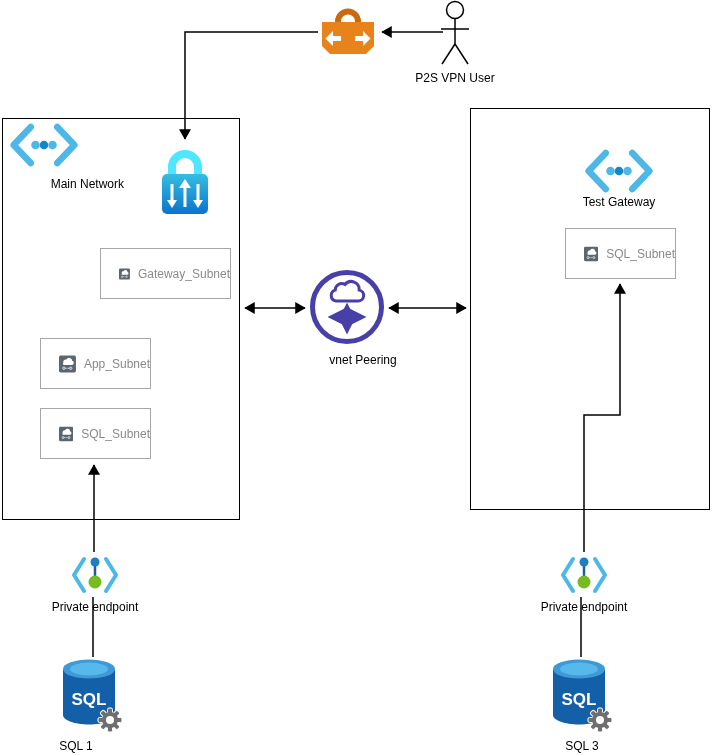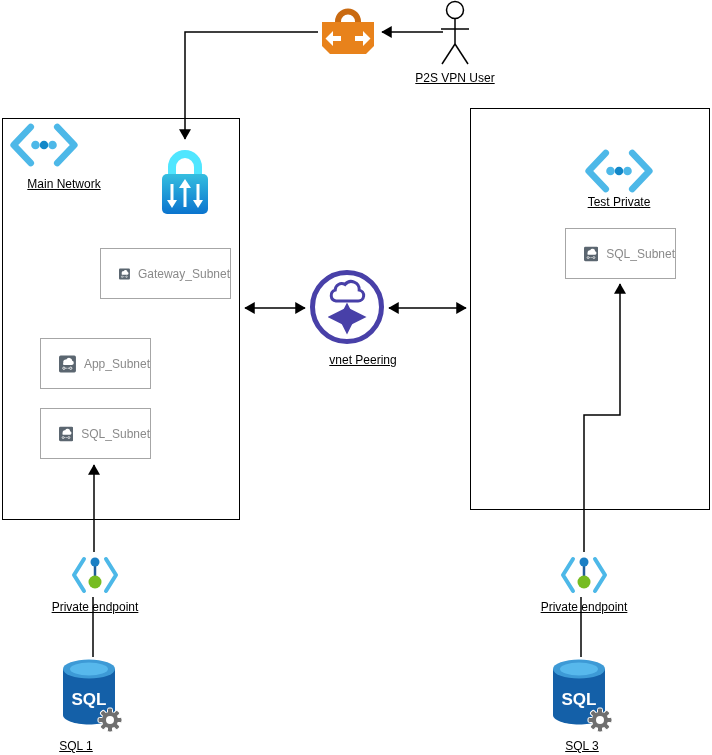--- a/index.html
+++ b/index.html
@@ -2,22 +2,22 @@
 <html><head>
 <meta charset="utf-8">
 <style>
   * { margin:0; padding:0; box-sizing:border-box; }
   html,body { background:#ffffff; font-family:"Liberation Sans", sans-serif; }
   .canvas { position:relative; width:712px; height:755px; background:#fff; overflow:hidden; }
   .connectors { position:absolute; left:0; top:0; z-index:2; }
   .edge { stroke:#000; stroke-width:1.5; fill:none; }
   .net-box { position:absolute; border:1px solid #000; background:transparent; z-index:1; }
   .node { position:absolute; z-index:3; }
-  .lbl { position:absolute; z-index:4; font-size:12px; color:#000; text-align:center; line-height:1.25;text-decoration:underline; }
-  .lbl.left { text-align:center; }
+  .lbl { position:absolute; z-index:4; font-size:12px; color:#000; text-align:center; line-height:1.25; }
+  .lbl.left { text-align:right; }
   .subnet-box { position:absolute; z-index:3; border:1px solid #a6a6a6; background:#fff;
                 display:flex; align-items:center; gap:8px; padding-left:18px; }
   .subnet-box .txt { font-size:12px; color:#8a8a8a; }
   svg { display:block; }
 </style>
 </head>
 <body>
 
 <div class="canvas">
 
@@ -158,21 +158,21 @@
     <svg width="72" height="46" viewBox="0 0 76 48">
       <g fill="none" stroke-width="7" stroke-linecap="round" stroke-linejoin="round" stroke="#4DB8E8">
         <path d="M24 5 L6 24 L24 43"></path>
         <path d="M52 5 L70 24 L52 43"></path>
       </g>
       <circle cx="29" cy="24" r="4.5" fill="#4DB8E8"></circle>
       <circle cx="38" cy="24" r="4.5" fill="#1287C8"></circle>
       <circle cx="47" cy="24" r="4.5" fill="#4DB8E8"></circle>
     </svg>
   </div>
-  <div class="lbl" style="left:569px; top:195px; width:100px;">Test Private</div>
+  <div class="lbl" style="left:569px; top:195px; width:100px;">Test Gateway</div>
 
   <div class="subnet-box" style="left:565px; top:228px; width:111px; height:51px;">
     <svg width="26" height="26" viewBox="0 0 26 26">
       <rect width="26" height="26" rx="2.5" fill="#5B6670"></rect>
       <path d="M7 14.5 h12.5 a3.2 3.2 0 0 0 .8 -6.3 A4.8 4.8 0 0 0 11.2 6.2 A3.9 3.9 0 0 0 6.6 11 A3 3 0 0 0 7 14.5 z" fill="#fff"></path>
       <g stroke="#fff" stroke-width="1.3" fill="none">
         <circle cx="7.5" cy="19.5" r="1.8"></circle>
         <line x1="9.8" y1="19.5" x2="15.8" y2="19.5" stroke-dasharray="2 1.4"></line>
         <circle cx="18" cy="19.5" r="1.8"></circle>
       </g>

